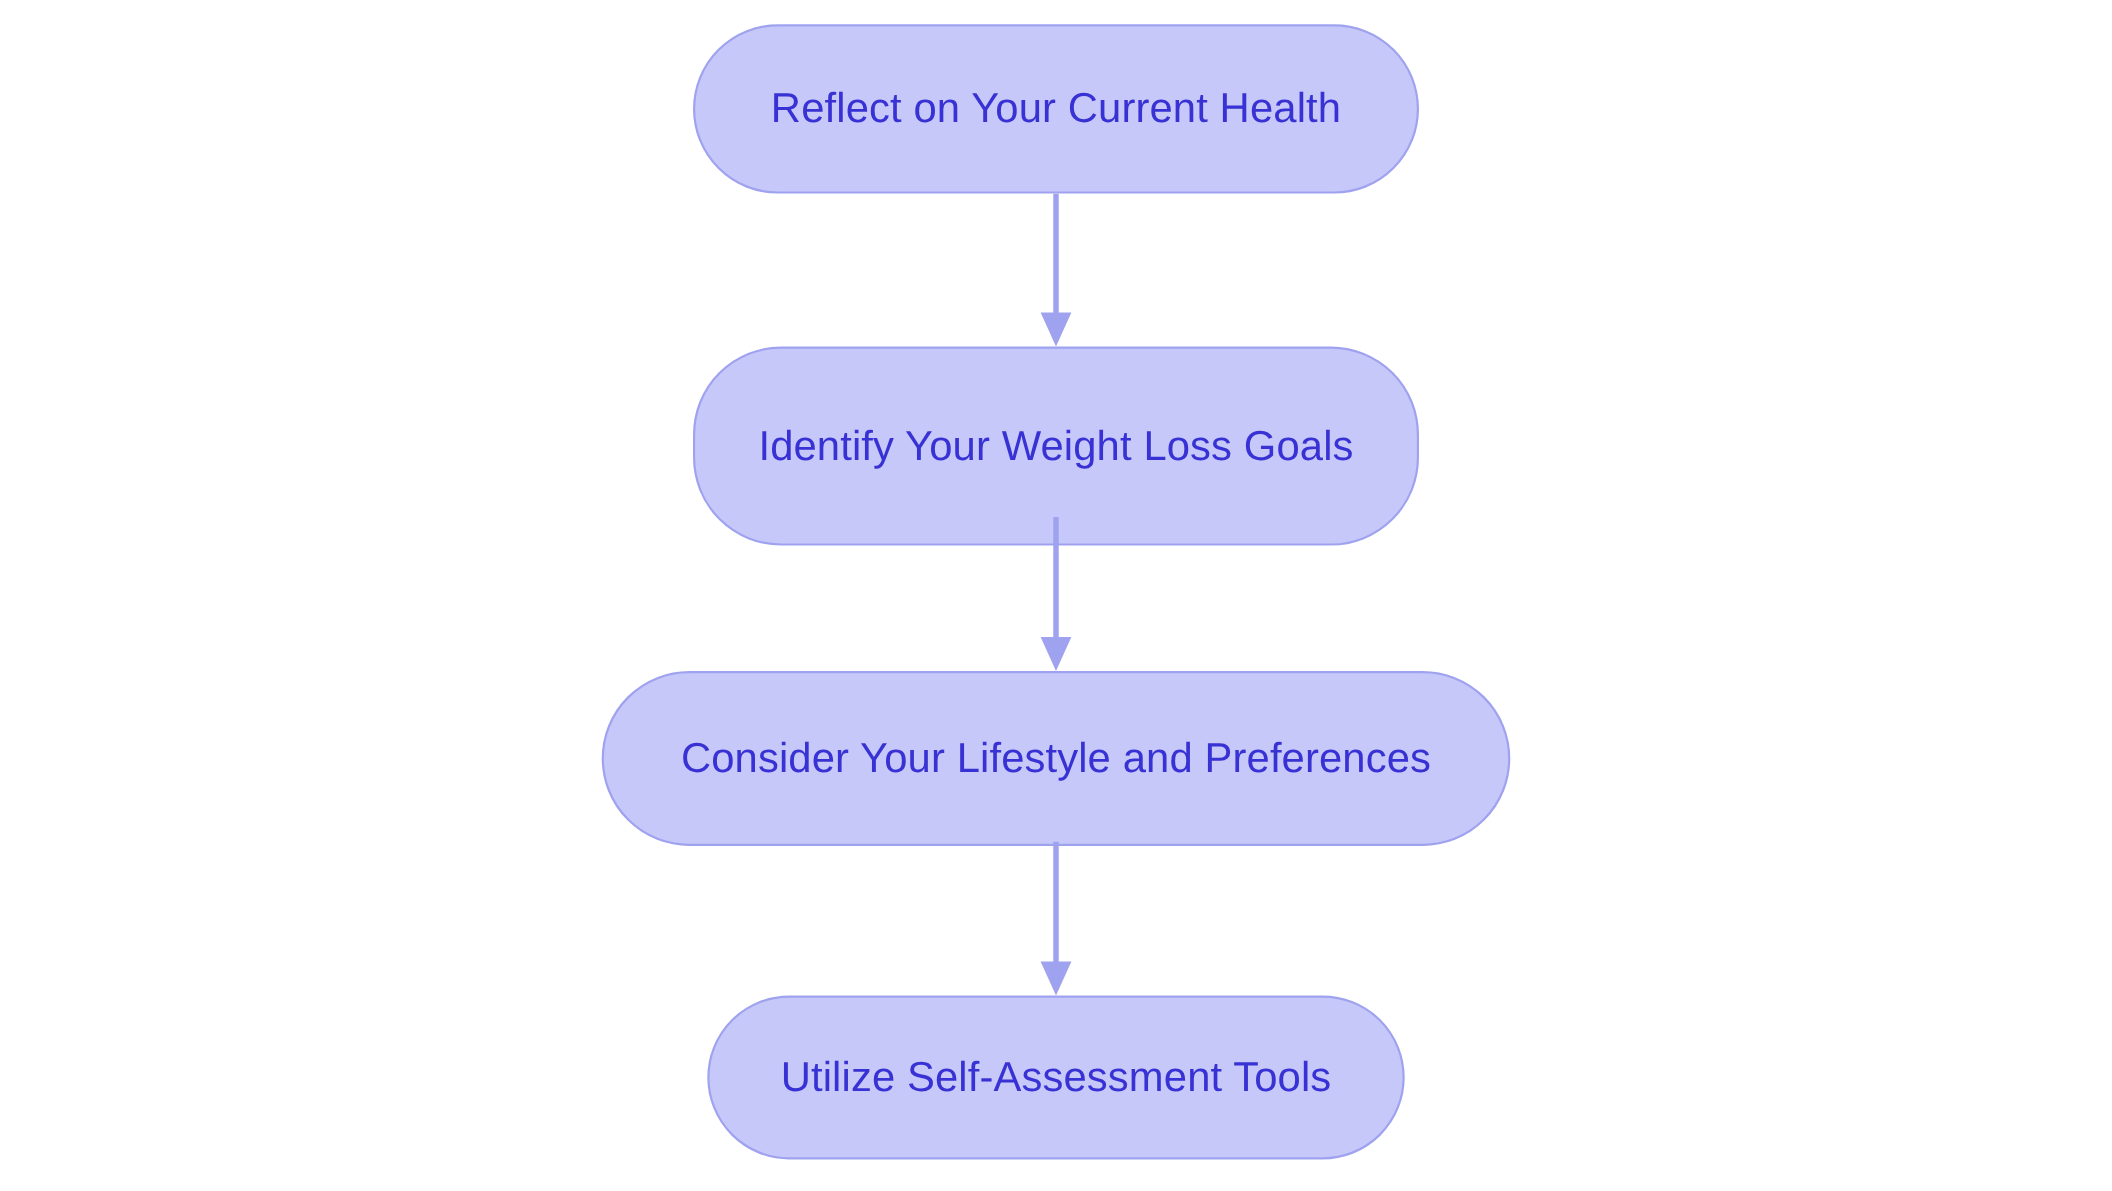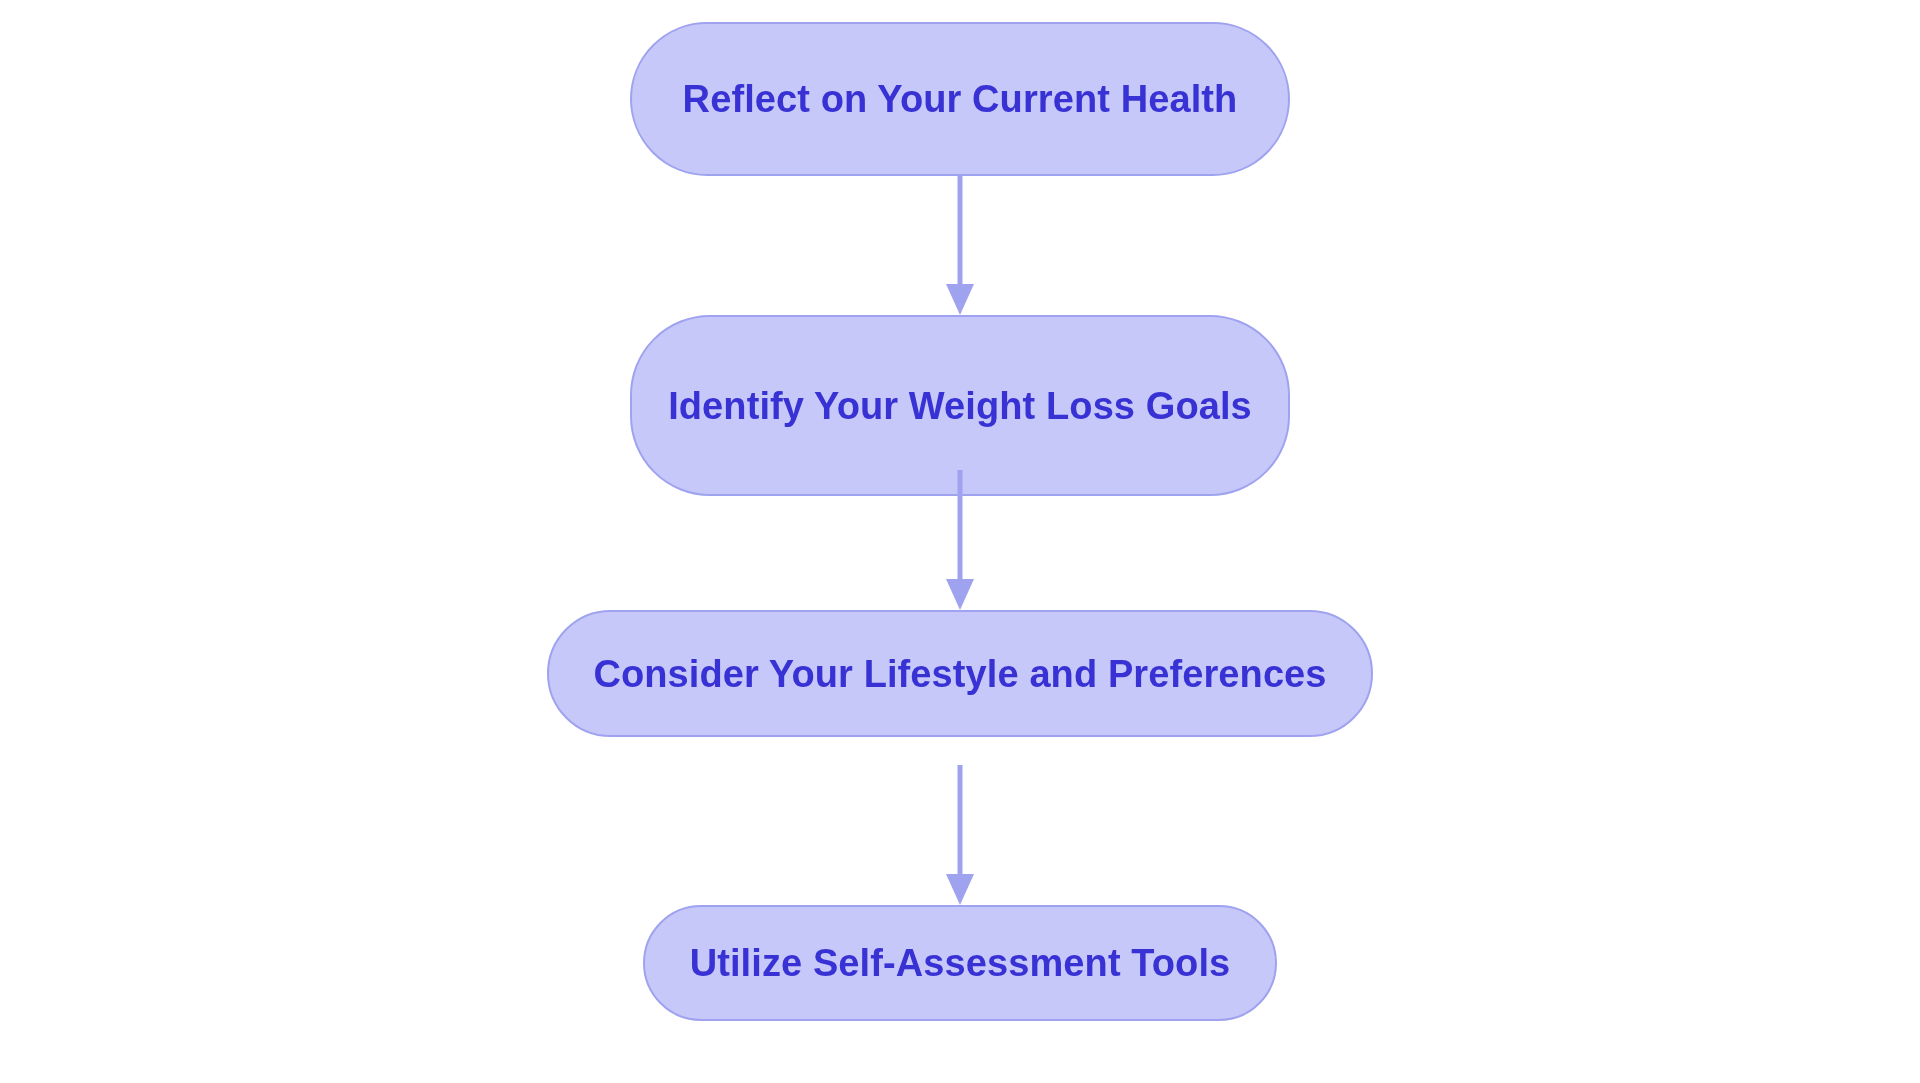--- a/index.html
+++ b/index.html
@@ -32,33 +32,33 @@
     border: 2px solid #9fa3ef;
     border-radius: 80px;
     left: 50%;
     transform: translateX(-50%);
   }
 
   .flow-node-label {
     color: #3832d4;
     font-family: "Liberation Sans", sans-serif;
     font-size: 38px;
-    font-weight: 700;
+    font-weight: 400;
     letter-spacing: 0.1px;
     line-height: 1;
     white-space: nowrap;
     text-align: center;
     user-select: none;
   }
 
   
   .node-1 { top: 22px;  height: 154px; width: 660px; }
   .node-2 { top: 315px; height: 181px; width: 660px; }
-  .node-3 { top: 610px; height: 127px; width: 826px; }
-  .node-4 { top: 905px; height: 116px; width: 634px; }
+  .node-3 { top: 610px; height: 159px; width: 826px; }
+  .node-4 { top: 905px; height: 149px; width: 634px; }
 
   
   .flow-arrow {
     position: absolute;
     left: 50%;
     transform: translateX(-50%);
     width: 40px;
     pointer-events: none;
   }
   .arrow-1 { top: 176px; height: 139px; }

